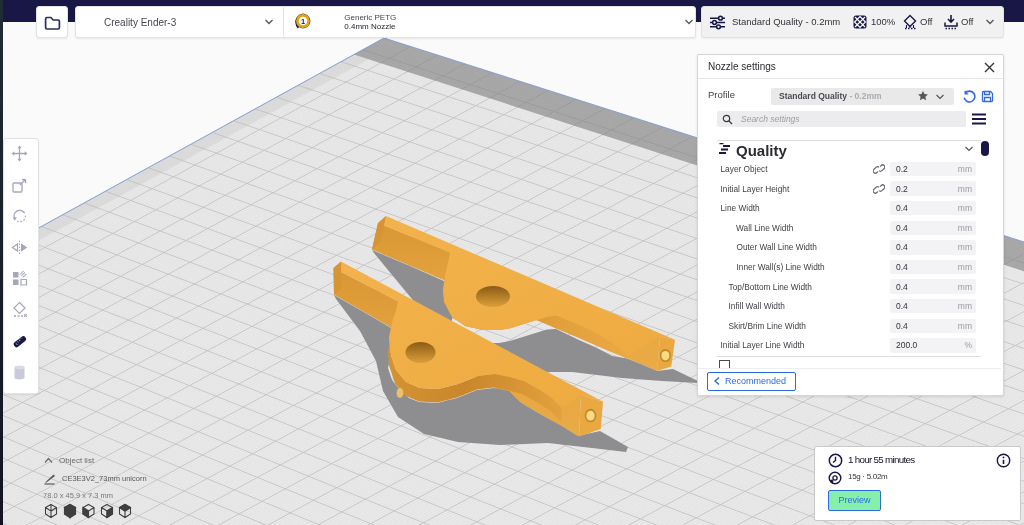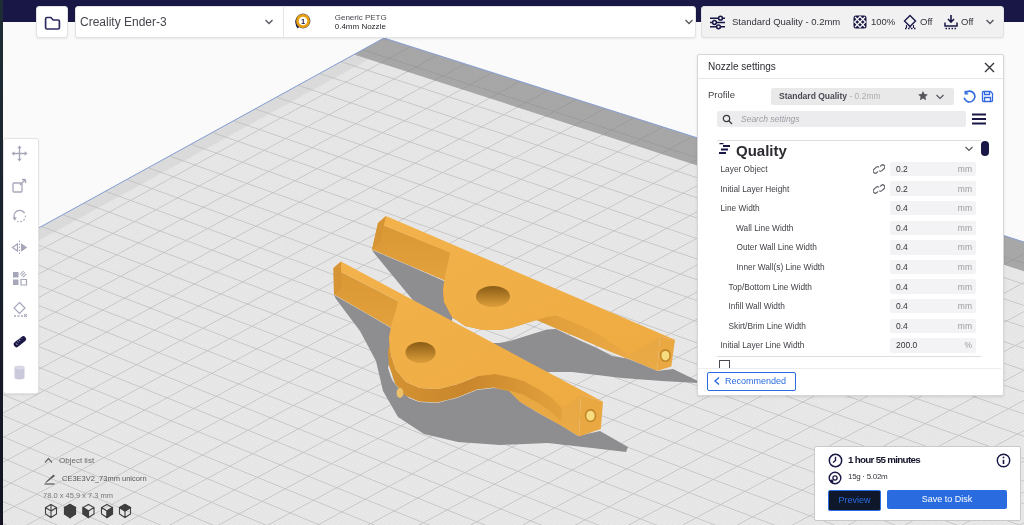--- a/index.html
+++ b/index.html
@@ -75,21 +75,21 @@
 
 <div class="abs" style="left:0;top:0;width:1024px;height:22px;background:#191745"></div>
 
 <div class="abs card" style="left:36px;top:6px;width:30px;height:30px">
 <svg width="30" height="30" viewBox="0 0 30 30">
       <path d="M8.6 11.9 a1.4 1.4 0 0 1 1.4 -1.4 h3.9 l2.3 2.5 h4.8 a1.4 1.4 0 0 1 1.4 1.4 v6.2 a1.4 1.4 0 0 1 -1.4 1.4 h-11 a1.4 1.4 0 0 1 -1.4 -1.4 z" fill="none" stroke="#2e2b5f" stroke-width="1.7"></path>
     </svg>
 </div>
 
 <div class="abs card" style="left:75px;top:6px;width:619px;height:30px;display:flex;align-items:center">
-<span style="font-size:12px;color:#45454d;margin-left:4px">Creality Ender-3</span>
+<span style="font-size:10px;color:#45454d;margin-left:28px">Creality Ender-3</span>
 <svg class="abs" style="left:188px;top:11px" width="10" height="8" viewBox="0 0 10 8">
       <path d="M1.5 2 L5 5.5 L8.5 2" fill="none" stroke="#55555c" stroke-width="1.3"></path>
     </svg>
 <div class="abs" style="left:207px;top:0;width:1px;height:30px;background:#e4e4e4"></div>
 <svg class="abs" style="left:217px;top:5px" width="19" height="20" viewBox="0 0 19 20">
 <path d="M3.4 5.8 Q0.8 11.5 4.6 16.6 L8 13.2 Q5.2 10.5 5.6 7.2 Z" fill="#191745"></path>
 <circle cx="10" cy="9" r="6.9" fill="#fff" stroke="#191745" stroke-width="1"></circle>
 <circle cx="10" cy="9" r="5.6" fill="#fff" stroke="#e8a20f" stroke-width="2.6"></circle>
 <text x="10" y="11.8" font-size="7.5" font-weight="bold" fill="#191745" text-anchor="middle" font-family="Liberation Sans, sans-serif">1</text>
 </svg>
@@ -172,21 +172,21 @@
 </svg>
 
 <div class="abs" style="left:697px;top:54px;width:305px;height:340px;background:#fff;border:1px solid #d6d6d8;border-radius:2px;box-shadow:0 1px 3px rgba(0,0,0,.1)">
 <span class="abs" style="left:10px;top:6px;font-size:10px;color:#2b2b31">Nozzle settings</span>
 <svg class="abs" style="left:285px;top:6px" width="13" height="13" viewBox="0 0 13 13">
       <path d="M2 2 L11 11 M11 2 L2 11" stroke="#35353b" stroke-width="1.4"></path>
     </svg>
 <div class="abs" style="left:0;top:23px;width:305px;height:1px;background:#e6e6e8"></div>
 <span class="abs" style="left:10px;top:34px;font-size:9.5px;color:#3f3f46">Profile</span>
 <div class="abs" style="left:73px;top:33px;width:183px;height:17px;background:#e9e9ea;border-radius:2px"></div>
-<span class="abs" style="left:81px;top:36px;font-size:8.5px;color:#4a4a52;font-weight:bold">Standard Quality <span style="font-weight:normal;color:#ababb2">- 0.2mm</span></span>
+<span class="abs" style="left:81px;top:36px;font-size:8.5px;color:#4a4a52;font-weight:bold">Standard Quality <span style="font-weight:bold;color:#ababb2">- 0.2mm</span></span>
 <svg class="abs" style="left:219px;top:35px" width="12" height="12" viewBox="0 0 12 12">
       <path d="M6 1 l1.5 3.1 3.4 .4 -2.5 2.3 .7 3.4 -3.1 -1.7 -3.1 1.7 .7 -3.4 -2.5 -2.3 3.4 -.4 z" fill="#55555c"></path>
     </svg>
 <svg class="abs" style="left:237px;top:38px" width="10" height="8" viewBox="0 0 10 8">
       <path d="M1.5 2 L5 5.5 L8.5 2" fill="none" stroke="#55555c" stroke-width="1.2"></path>
     </svg>
 <svg class="abs" style="left:264px;top:35px" width="14" height="14" viewBox="0 0 14 14" fill="none" stroke="#3069e0" stroke-width="1.6">
       <path d="M3.2 3.2 a5.4 5.4 0 1 1 -1 4.6"></path>
       <path d="M3.2 0.8 v3 h3" stroke-width="1.3"></path>
     </svg>
@@ -269,34 +269,33 @@
     </svg>
 <span class="abs" style="left:27px;top:321px;font-size:9px;color:#2a6ce0">Recommended</span>
 <div class="abs" style="left:147px;top:336px;width:10px;height:2px;color:#b8b8bc;font-size:8px">...</div>
 </div>
 
 <div class="abs" style="left:814px;top:446px;width:205px;height:73px;background:#fff;border:1px solid #c9c9cc;border-radius:2px">
 <svg class="abs" style="left:13px;top:6px" width="15" height="15" viewBox="0 0 15 15" fill="none" stroke="#191745" stroke-width="1.5">
       <circle cx="7.5" cy="7.5" r="6.2"></circle>
       <path d="M7.5 3.8 V7.5 L5 9.5" stroke-width="1.4"></path>
     </svg>
-<span class="abs" style="left:33px;top:7px;font-size:9.8px;font-weight:bold;color:#14142a;letter-spacing:-0.7px">1 hour 55 minutes</span>
+<span class="abs" style="left:33px;top:7px;font-size:9.8px;font-weight:normal;color:#14142a;letter-spacing:-0.7px">1 hour 55 minutes</span>
 <svg class="abs" style="left:181px;top:6px" width="15" height="15" viewBox="0 0 15 15" fill="none" stroke="#191745" stroke-width="1.4">
       <circle cx="7.5" cy="7.5" r="6.2"></circle>
       <path d="M7.5 6.8 V11" stroke-width="1.6"></path>
       <circle cx="7.5" cy="4.4" r="0.9" fill="#191745" stroke="none"></circle>
     </svg>
 <svg class="abs" style="left:13px;top:24px" width="14" height="14" viewBox="0 0 14 14" fill="none" stroke="#191745">
       <circle cx="7" cy="7" r="5.8" stroke-width="1.4"></circle>
       <circle cx="7" cy="7" r="2.1" stroke-width="1.3"></circle>
       <path d="M1.6 9 a5.8 5.8 0 0 0 3 3.4 l1 -2.6 a2.1 2.1 0 0 1 -1.2 -1.4 z" fill="#191745" stroke="none"></path>
     </svg>
 <span class="abs" style="left:33px;top:25px;font-size:8px;color:#33333a;letter-spacing:-0.3px">15g · 5.02m</span>
-<div class="abs" style="left:13px;top:43px;width:51px;height:19px;border:1px solid #2a6ce0;border-radius:2px;background:#0f172a;text-align:center;line-height:19px;font-size:9px;color:#2a6ce0">Preview</div>
-<div class="abs" style="left:72px;top:43px;width:120px;height:19px;background:#2a6ce0;border-radius:2px;text-align:center;line-height:19px;font-size:9px;color:#fff">Save to Disk</div>
+<div class="abs" style="left:13px;top:43px;width:51px;height:19px;border:1px solid #2a6ce0;border-radius:2px;background:#86efac;text-align:center;line-height:19px;font-size:9px;color:#2a6ce0">Preview</div>
 </div>
 
 <svg class="abs" style="left:44px;top:457px" width="9" height="7" viewBox="0 0 9 7">
     <path d="M1 5.5 L4.5 1.5 L8 5.5" fill="none" stroke="#6a6a6a" stroke-width="1.2"></path>
   </svg>
 <span class="abs" style="left:59px;top:456px;font-size:8px;color:#686868">Object list</span>
 <svg class="abs" style="left:44px;top:473px" width="13" height="12" viewBox="0 0 13 12">
     <path d="M1 9.5 L9.5 1.5 L11 3 L2.5 9.5 Z" fill="#585858"></path>
     <path d="M0.5 11 h10" stroke="#585858" stroke-width="1.2"></path>
   </svg>

